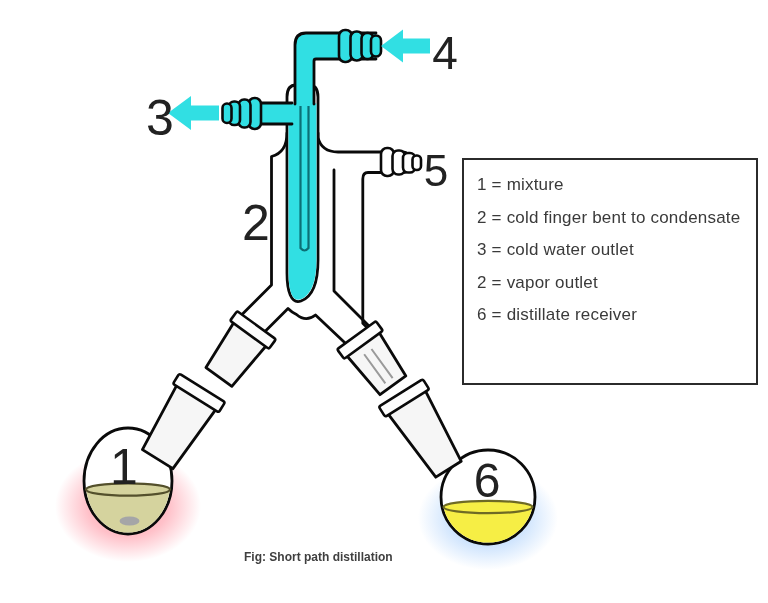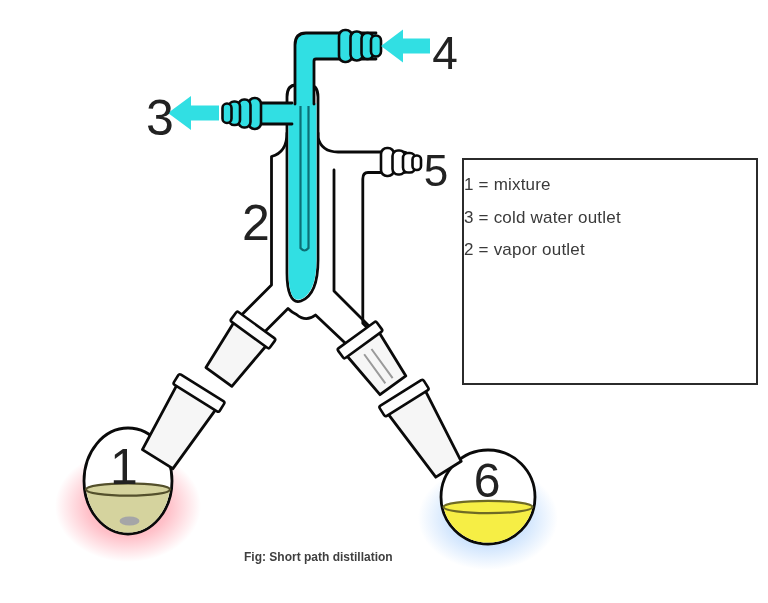--- a/index.html
+++ b/index.html
@@ -7,21 +7,21 @@
     position:relative;width:768px;height:603px;background:#ffffff;overflow:hidden;
     font-family:"Liberation Sans",sans-serif;
   }
   .stage svg{position:absolute;left:0;top:0;}
   .legend{
     position:absolute;left:462px;top:158px;width:296px;height:227px;
     border:2px solid #2b2b2b;background:#ffffff;box-sizing:border-box;
     padding-top:9px;
   }
   .legend-line{
-    height:32.5px;display:flex;align-items:center;
+    height:32.5px;display:flex;align-items:center;padding-left:13px;
     font-size:17px;color:#3a3a3a;letter-spacing:0.2px;
   }
   .caption{
     position:absolute;left:244px;top:550px;white-space:nowrap;
     font-size:12px;font-weight:bold;color:#3f3f3f;
   }
   .glass{fill:#ffffff;stroke:#0a0a0a;stroke-width:2.8;stroke-linejoin:round;}
   .gline{fill:none;stroke:#0a0a0a;stroke-width:2.8;stroke-linecap:round;stroke-linejoin:round;}
   .cyanfill{fill:#31dfe3;stroke:none;}
   .cyancap{fill:#31dfe3;stroke:#0a0a0a;stroke-width:2.6;}
@@ -144,19 +144,21 @@
     <text class="biglabel" x="256" y="240" font-size="50">2</text>
     <text class="biglabel" x="160" y="135" font-size="50">3</text>
     <text class="biglabel" x="445" y="69" font-size="46">4</text>
     <text class="biglabel" x="436" y="186" font-size="44">5</text>
     <text class="biglabel" x="487" y="497" font-size="48">6</text>
   </g>
 </svg>
 
 <div class="legend">
   <div class="legend-line">1 = mixture</div>
+  <div class="legend-line">2 = cold finger bent to condensate</div>
   <div class="legend-line">3 = cold water outlet</div>
   <div class="legend-line">2 = vapor outlet</div>
+  <div class="legend-line">6 = distillate receiver</div>
 </div>
 
 <div class="caption">Fig: Short path distillation</div>
 
 </div>
 
 </body></html>

